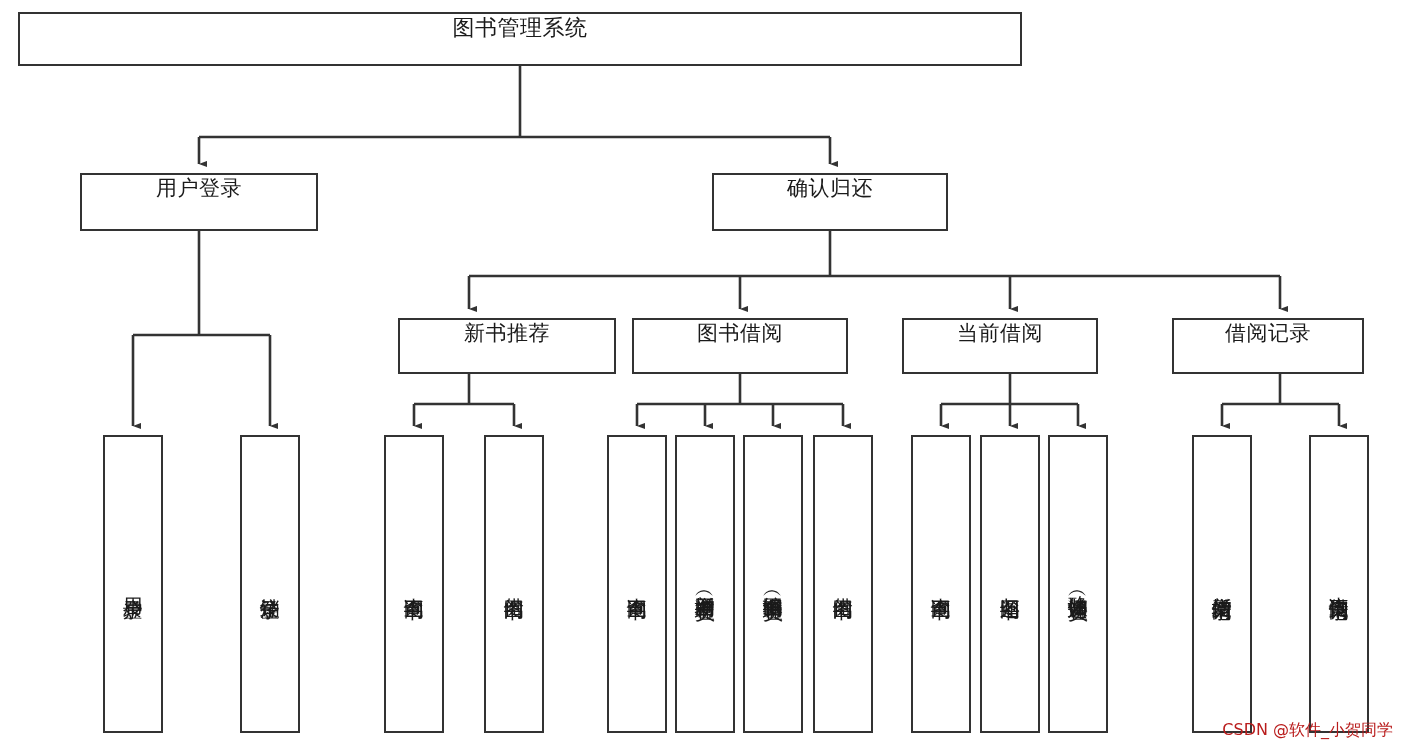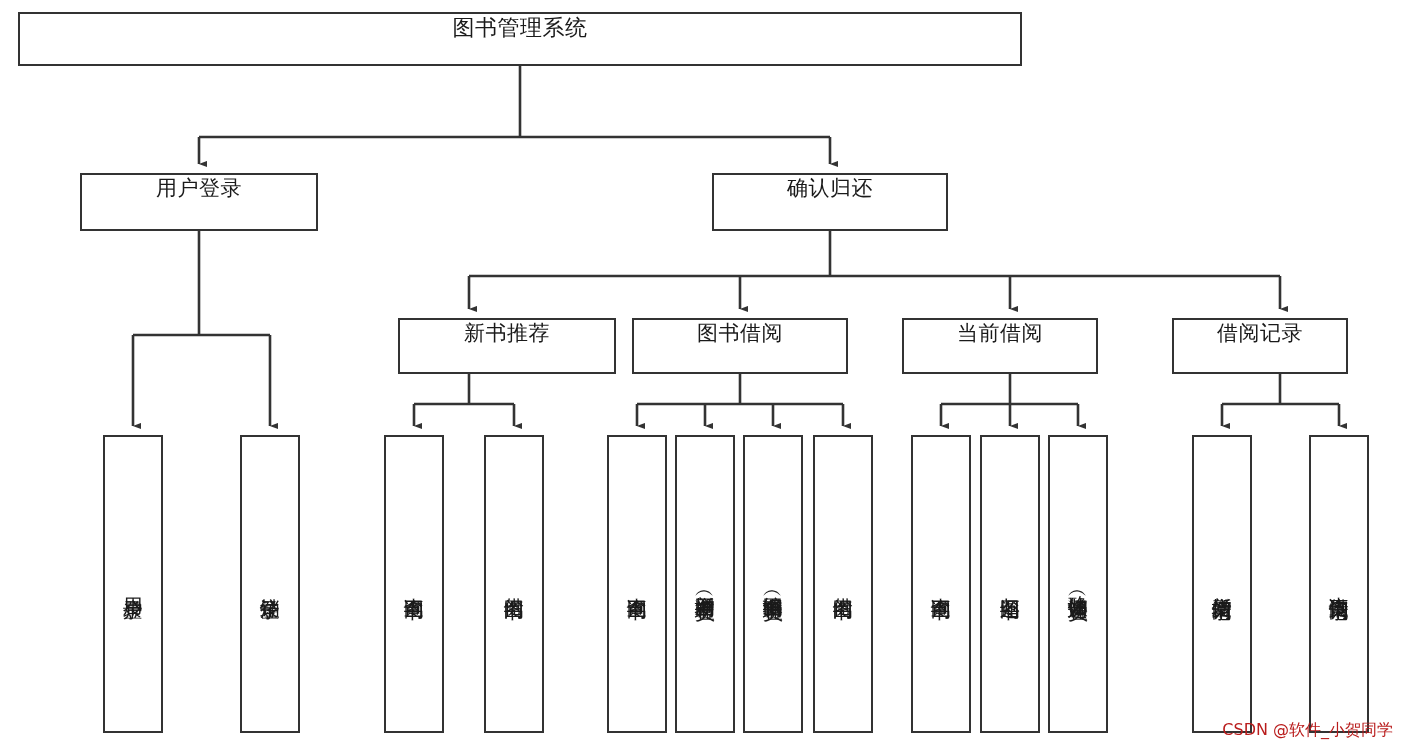--- a/index.html
+++ b/index.html
@@ -143,21 +143,21 @@
 
   <div class="node horizontal" style="left:360px; top:318px; width:218px; height:56px;margin-left:38px;">
     <span class="label">新书推荐</span>
   </div>
   <div class="node horizontal" style="left:632px; top:318px; width:216px; height:56px;">
     <span class="label">图书借阅</span>
   </div>
   <div class="node horizontal" style="left:902px; top:318px; width:196px; height:56px;">
     <span class="label">当前借阅</span>
   </div>
-  <div class="node horizontal" style="left:1172px; top:318px; width:176px; height:56px;">
+  <div class="node horizontal" style="left:1172px; top:318px; width:192px; height:56px;">
     <span class="label">借阅记录</span>
   </div>
 
   <div class="node vertical" style="left:103px; top:435px; width:60px; height:298px;">
     <span class="label">用户登录</span>
   </div>
   <div class="node vertical" style="left:240px; top:435px; width:60px; height:298px;">
     <span class="label">注销登录</span>
   </div>
 

